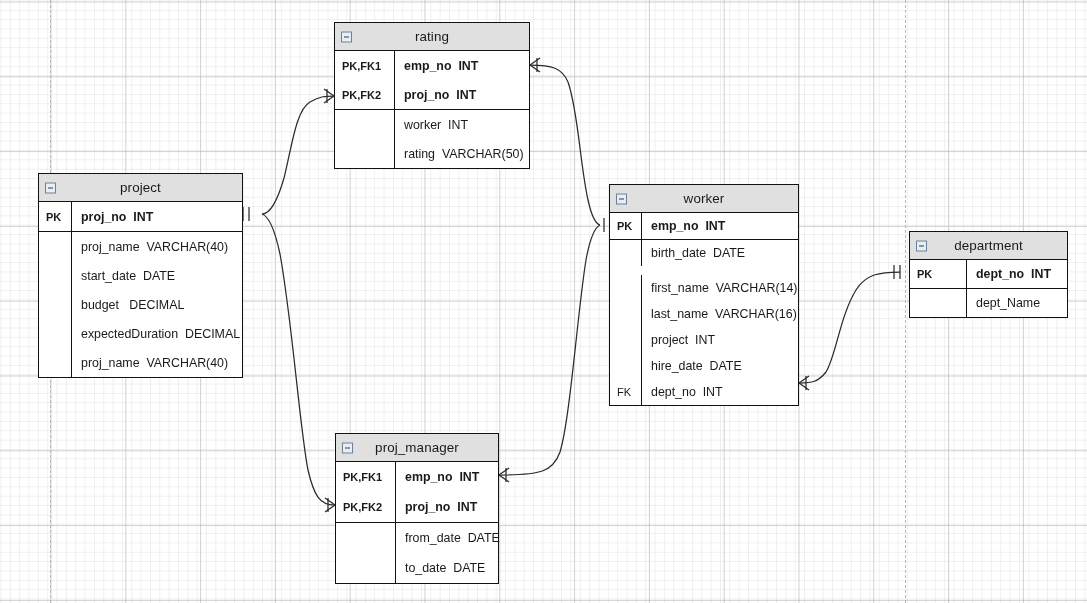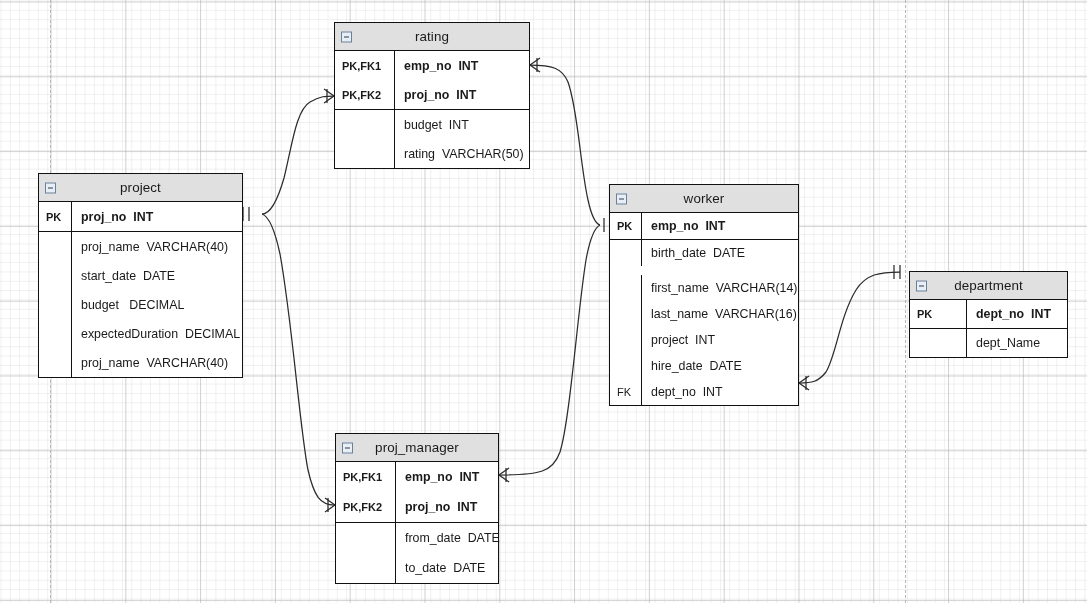--- a/index.html
+++ b/index.html
@@ -190,21 +190,21 @@
             <div class="attr">emp_no  INT</div>
           </div>
           <div class="row pk" style="height: 29px;">
             <div class="key" style="width: 60px;">PK,FK2</div>
             <div class="attr">proj_no  INT</div>
           </div>
         </div>
         <div class="section">
           <div class="row" style="height: 29px;">
             <div class="key" style="width: 60px;"></div>
-            <div class="attr">budget  INT</div>
+            <div class="attr">worker  INT</div>
           </div>
           <div class="row" style="height: 29px; justify-content: flex-end;">
             <div class="key" style="width: 60px;"></div>
             <div class="attr">rating  VARCHAR(50)</div>
           </div>
         </div>
       </div>
       <div class="entity" style="left: 38px; top: 173px; width: 205px;">
         <div class="title-bar" style="height: 27px;">
           <span class="collapse-icon"></span>
@@ -270,21 +270,21 @@
           <div class="row" style="height: 26px;">
             <div class="key" style="width: 32px;"></div>
             <div class="attr">hire_date  DATE</div>
           </div>
           <div class="row" style="height: 26px;">
             <div class="key" style="width: 32px;">FK</div>
             <div class="attr">dept_no  INT</div>
           </div>
         </div>
       </div>
-      <div class="entity" style="left: 909px; top: 231px; width: 159px; margin-top: 40px;">
+      <div class="entity" style="left: 909px; top: 231px; width: 159px;">
         <div class="title-bar" style="height: 27px;">
           <span class="collapse-icon"></span>
           <span class="title-text">department</span>
         </div>
         <div class="section">
           <div class="row pk" style="height: 28px;">
             <div class="key" style="width: 57px;">PK</div>
             <div class="attr">dept_no  INT</div>
           </div>
         </div>

